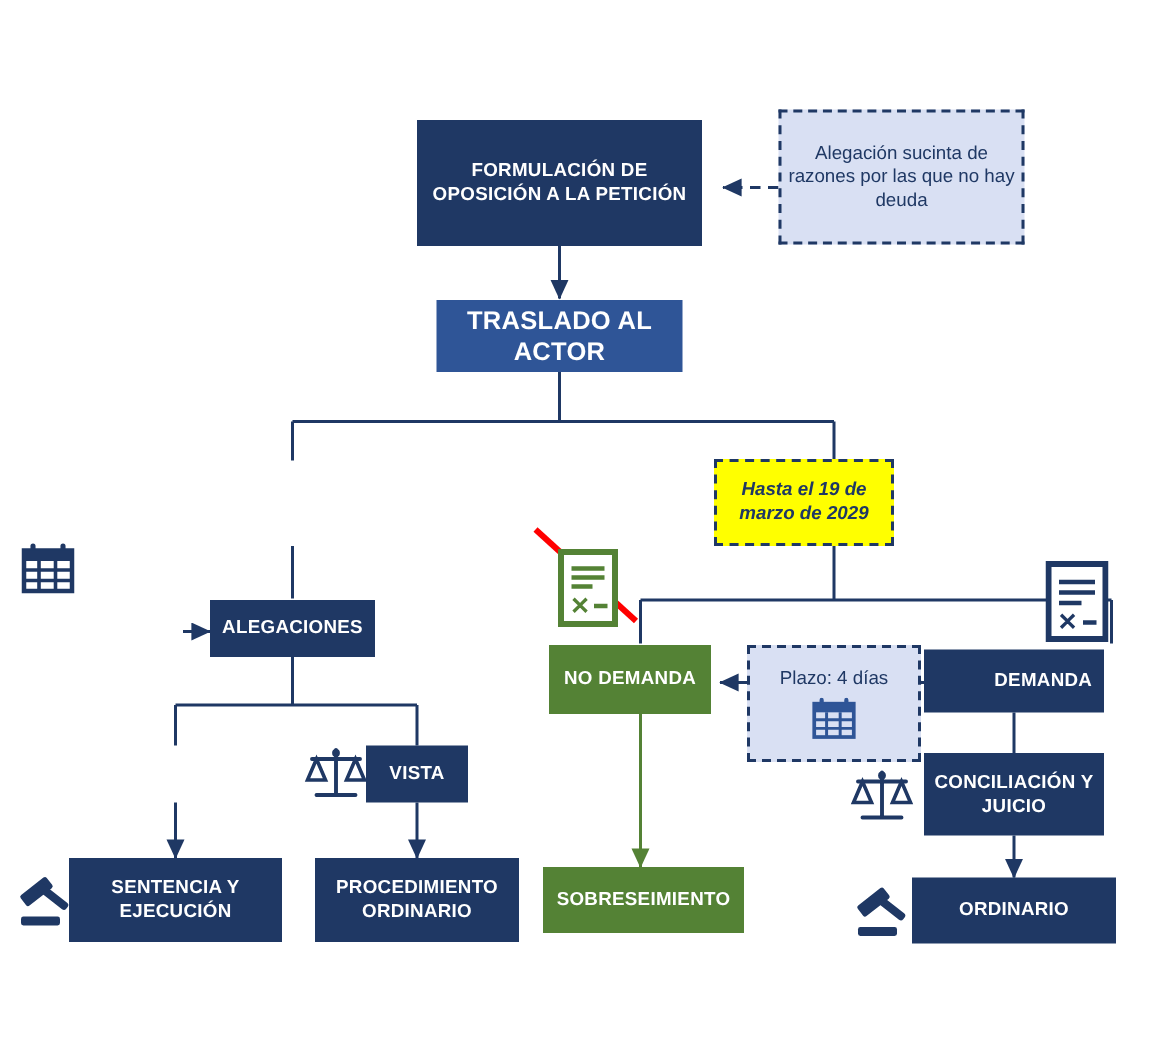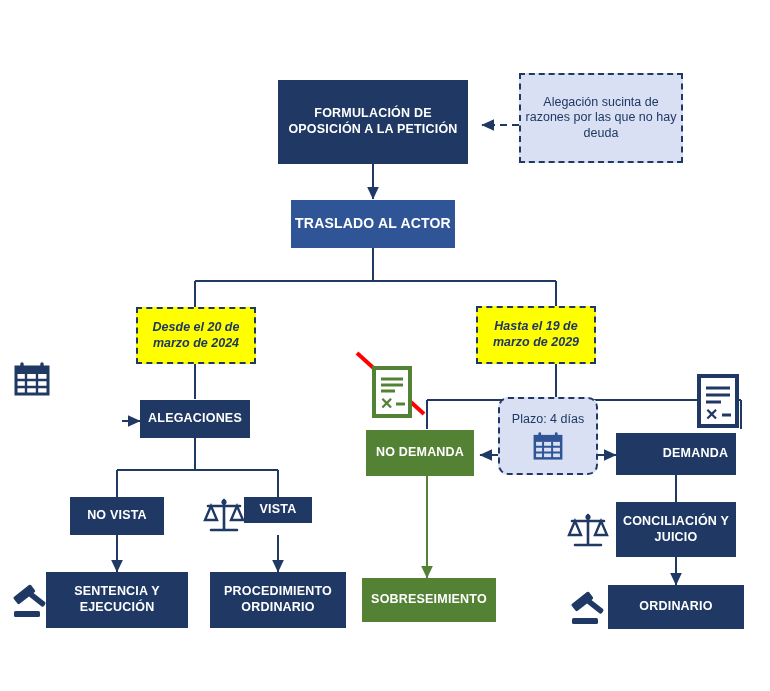--- a/index.html
+++ b/index.html
@@ -38,21 +38,21 @@
     background: #1F3864;
     color: #ffffff;
     font-weight: bold;
     font-size: 12.5px;
     letter-spacing: 0.2px;
   }
   .midblue {
     background: #2F5597;
     color: #ffffff;
     font-weight: bold;
-    font-size: 14px;
+    font-size: 17px;
     letter-spacing: 0.2px;
   }
   .green {
     background: #548235;
     color: #ffffff;
     font-weight: bold;
     font-size: 12.5px;
     letter-spacing: 0.2px;
   }
   .yellow {
@@ -132,56 +132,50 @@
   </div>
 
   <div class="node lightblue" style="left:519px; top:73px; width:164px; height:90px;">
     <span>Alegación sucinta de razones por las que no hay deuda</span>
   </div>
 
   <div class="node midblue" style="left:291px; top:200px; width:164px; height:48px;">
     <span>TRASLADO AL ACTOR</span>
   </div>
 
-  <div class="node yellow" style="left:136px; top:307px; width:120px; height:57px;">
-    <span>Desde el 20 de marzo de 2024</span>
-  </div>
 
   <div class="node yellow" style="left:476px; top:306px; width:120px; height:58px;">
     <span>Hasta el 19 de marzo de 2029</span>
   </div>
 
   <div class="icon" style="left:14px; top:362px;">
     <svg class="inner-icon" width="36" height="34" viewBox="0 0 36 34">
       <path d="M8 2 v6 M28 2 v6" stroke="#1F3864" stroke-width="3.4" stroke-linecap="round" fill="none"></path>
       <rect x="2" y="5" width="32" height="27" fill="none" stroke="#1F3864" stroke-width="3"></rect>
       <rect x="2" y="5" width="32" height="7" fill="#1F3864"></rect>
       <path d="M2 18 h32 M2 25 h32 M12 12 v20 M23 12 v20" stroke="#1F3864" stroke-width="2.4" fill="none"></path>
     </svg>
   </div>
 
 
   <div class="node navy" style="left:140px; top:400px; width:110px; height:38px;">
     <span>ALEGACIONES</span>
   </div>
 
-  <div class="node navy" style="left:70px; top:497px; width:94px; height:38px;">
-    <span>NO VISTA</span>
-  </div>
 
   <div class="icon" style="left:203px; top:494px;">
     <svg class="inner-icon" width="42" height="42" viewBox="0 0 42 42">
       <path d="M21 6 v30 M8 36 h26 M5 12 h32" stroke="#1F3864" stroke-width="2.6" fill="none" stroke-linecap="round"></path>
       <circle cx="21" cy="8" r="2.6" fill="#1F3864"></circle>
       <path d="M8 12 L2 26 h12 z" fill="none" stroke="#1F3864" stroke-width="2.4"></path>
       <path d="M34 12 L28 26 h12 z" fill="none" stroke="#1F3864" stroke-width="2.4"></path>
     </svg>
   </div>
 
-  <div class="node navy" style="left:244px; top:497px; width:68px; height:26px;">
+  <div class="node navy" style="left:244px; top:497px; width:68px; height:38px;">
     <span>VISTA</span>
   </div>
 
   <div class="icon" style="left:10px; top:582px;">
     <svg class="inner-icon" width="40" height="38" viewBox="0 0 40 38">
       <g fill="#1F3864">
         <rect x="3" y="8" width="22" height="9" rx="1.6" transform="rotate(-38 14 12)"></rect>
         <rect x="13" y="13" width="24" height="5.5" rx="2" transform="rotate(38 25 16)"></rect>
         <rect x="4" y="29" width="26" height="6" rx="1.6"></rect>
       </g>
@@ -202,21 +196,21 @@
       <path d="M9 13 h22 M9 19 h22 M9 25 h14" stroke="#548235" stroke-width="3" fill="none"></path>
       <text x="8" y="43" font-family="'Liberation Sans',sans-serif" font-size="16" font-weight="bold" fill="#548235">✕</text>
       <path d="M24 38 h9" stroke="#548235" stroke-width="3" fill="none"></path>
     </svg>
   </div>
 
   <div class="node green" style="left:366px; top:430px; width:108px; height:46px;">
     <span>NO DEMANDA</span>
   </div>
 
-  <div class="node lightblue note-stack" style="left:498px; top:397px; width:100px; height:78px;border-radius:10px;">
+  <div class="node lightblue note-stack" style="left:498px; top:430px; width:116px; height:78px;">
     <span>Plazo: 4 días</span>
     <span>
       <svg class="inner-icon" width="32" height="28" viewBox="0 0 36 34">
         <path d="M8 2 v6 M28 2 v6" stroke="#2F5597" stroke-width="3.4" stroke-linecap="round" fill="none"></path>
         <rect x="2" y="5" width="32" height="27" fill="none" stroke="#2F5597" stroke-width="3"></rect>
         <rect x="2" y="5" width="32" height="7" fill="#2F5597"></rect>
         <path d="M2 18 h32 M2 25 h32 M12 12 v20 M23 12 v20" stroke="#2F5597" stroke-width="2.4" fill="none"></path>
       </svg>
     </span>
   </div>

